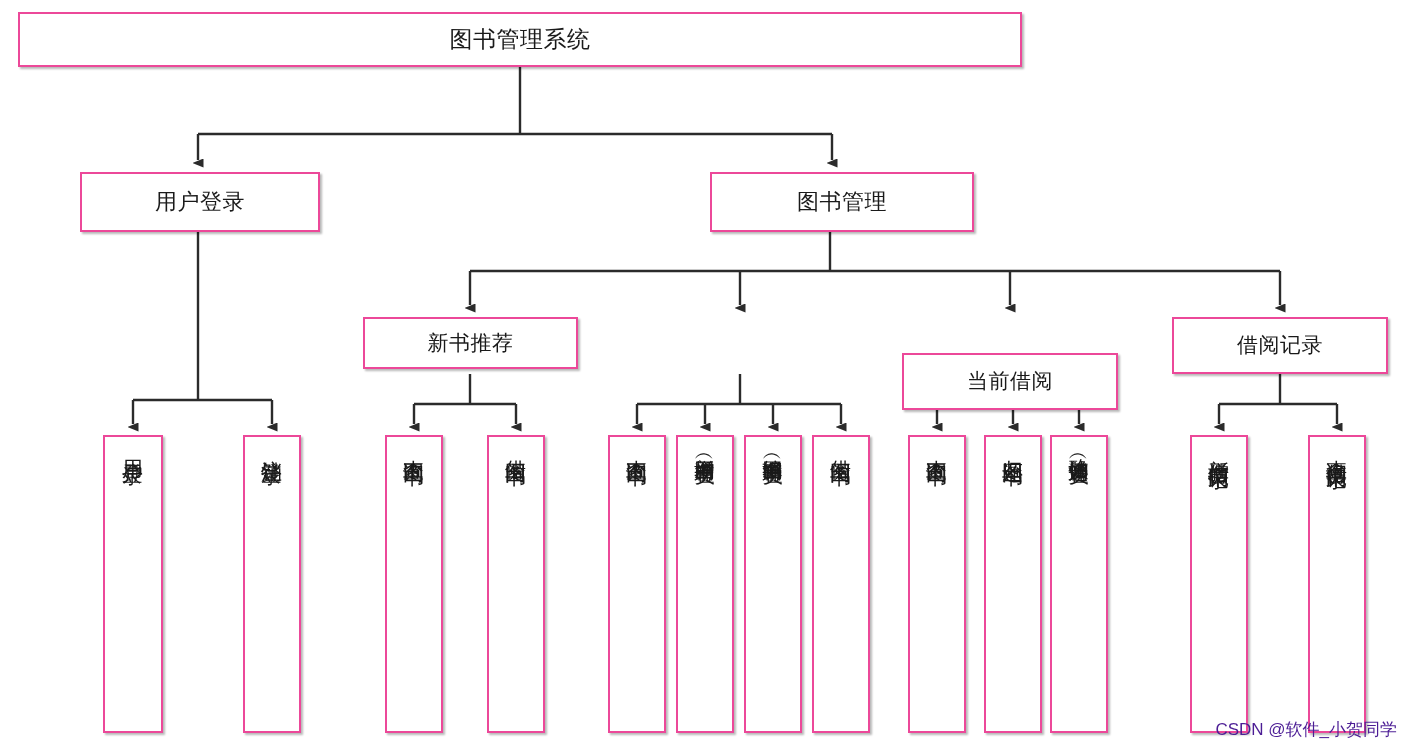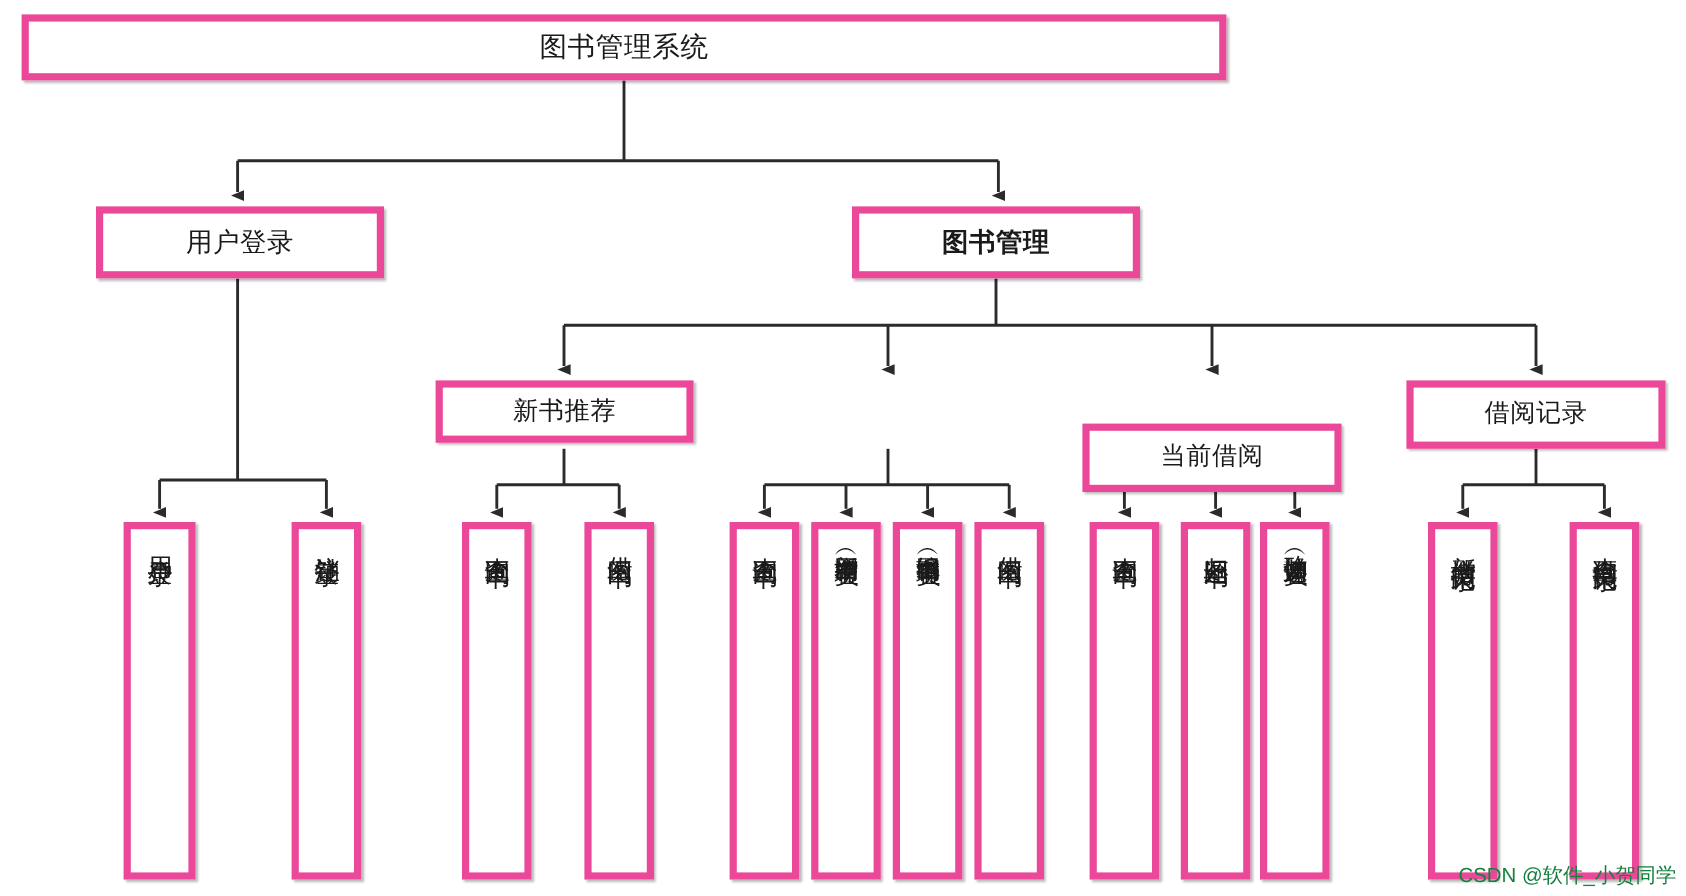--- a/index.html
+++ b/index.html
@@ -21,21 +21,21 @@
     position: absolute;
     left: 0;
     top: 0;
     width: 1405px;
     height: 747px;
   }
   .node {
     position: absolute;
     box-sizing: border-box;
     background: #ffffff;
-    border: 6px solid #ec4899;
+    border: 2px solid #ec4899;
     box-shadow: 2px 2px 2px rgba(0,0,0,0.28);
     display: flex;
     align-items: center;
     justify-content: center;
     color: #1a1a1a;
     z-index: 2;
   }
   .node .label {
     line-height: 1.05;
     letter-spacing: 0.5px;
@@ -58,21 +58,21 @@
   }
   .node.leaf.tall .label {
     font-size: 20px;
     letter-spacing: 1px;
   }
   #watermark {
     position: absolute;
     right: 8px;
     bottom: 6px;
     font-size: 17px;
-    color: #15803d;
+    color: #4c1d95;
     z-index: 5;
     white-space: nowrap;
     font-family: "Liberation Sans", "DejaVu Sans", sans-serif;
   }
 </style>
 </head>
 <body>
 
 <div id="canvas">
 
@@ -126,21 +126,21 @@
     </g>
   </svg>
 
   <div class="node root" style="left:18px; top:12px; width:1004px; height:55px;">
     <span class="label">图书管理系统</span>
   </div>
 
   <div class="node lvl2" style="left:80px; top:172px; width:240px; height:60px;">
     <span class="label">用户登录</span>
   </div>
-  <div class="node lvl2" style="left:710px; top:172px; width:240px; height:60px;font-weight:bold;">
+  <div class="node lvl2" style="left:710px; top:172px; width:264px; height:60px;">
     <span class="label">图书管理</span>
   </div>
 
   <div class="node lvl3" style="left:363px; top:317px; width:215px; height:52px;">
     <span class="label">新书推荐</span>
   </div>
   <div class="node lvl3" style="left:902px; top:317px; width:216px; height:57px;margin-top:36px;">
     <span class="label">当前借阅</span>
   </div>
   <div class="node lvl3" style="left:1172px; top:317px; width:216px; height:57px;">

